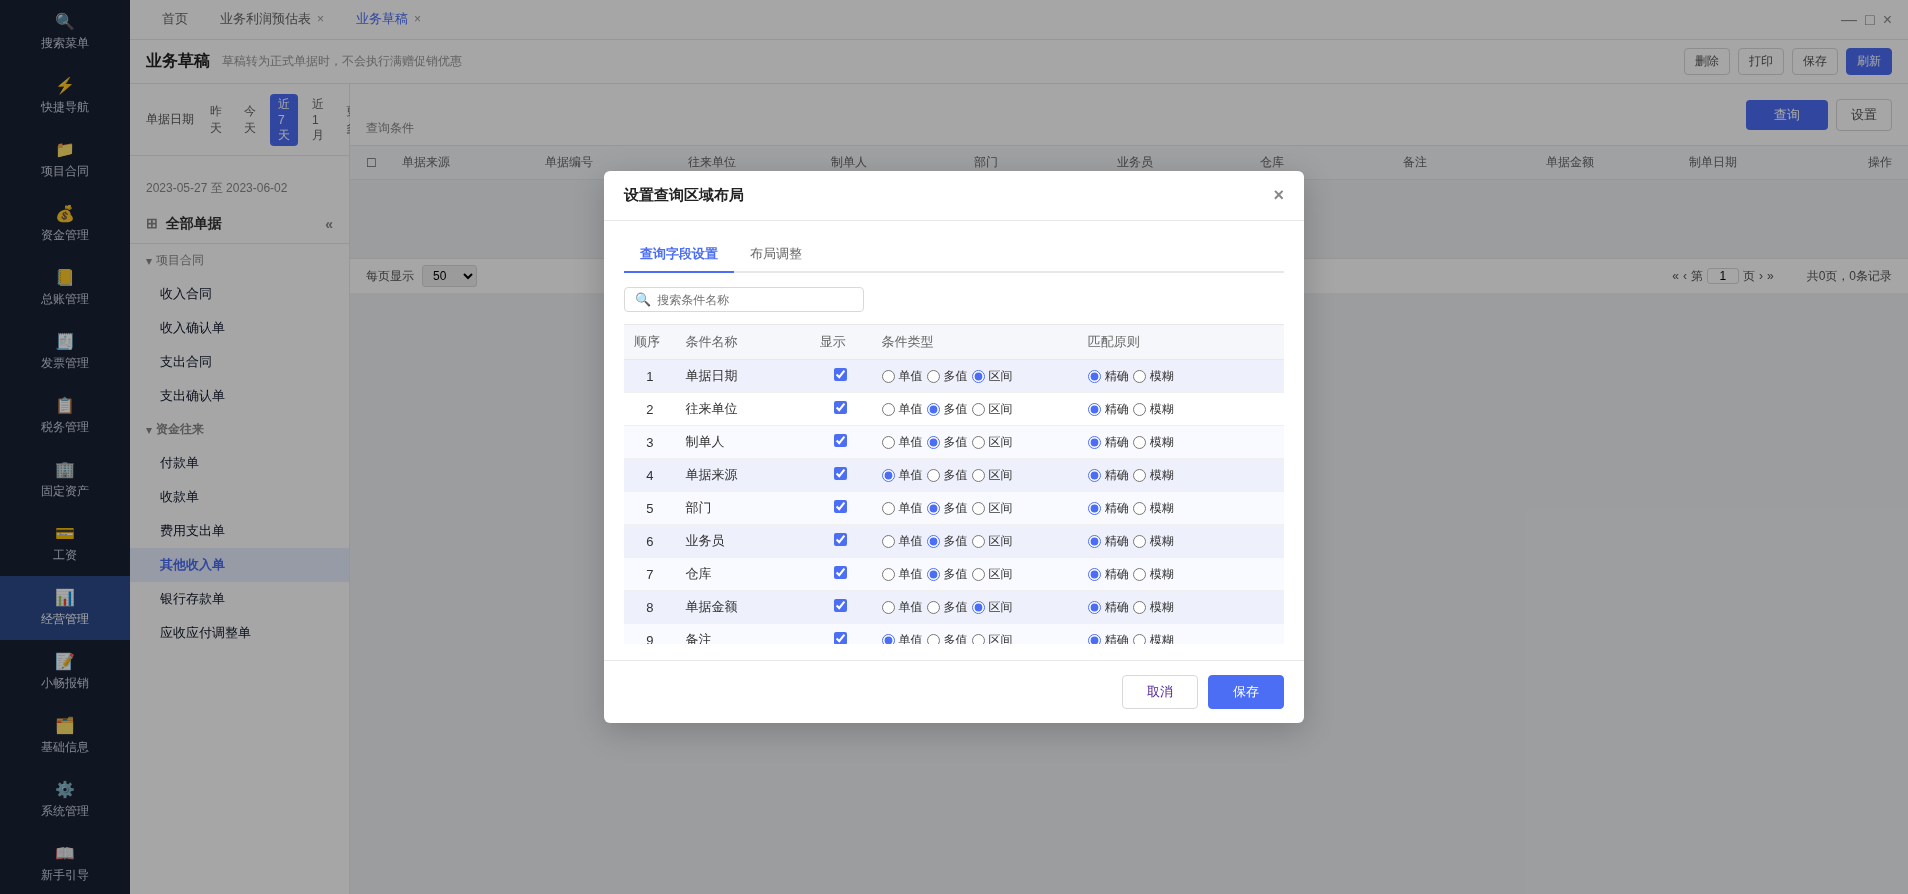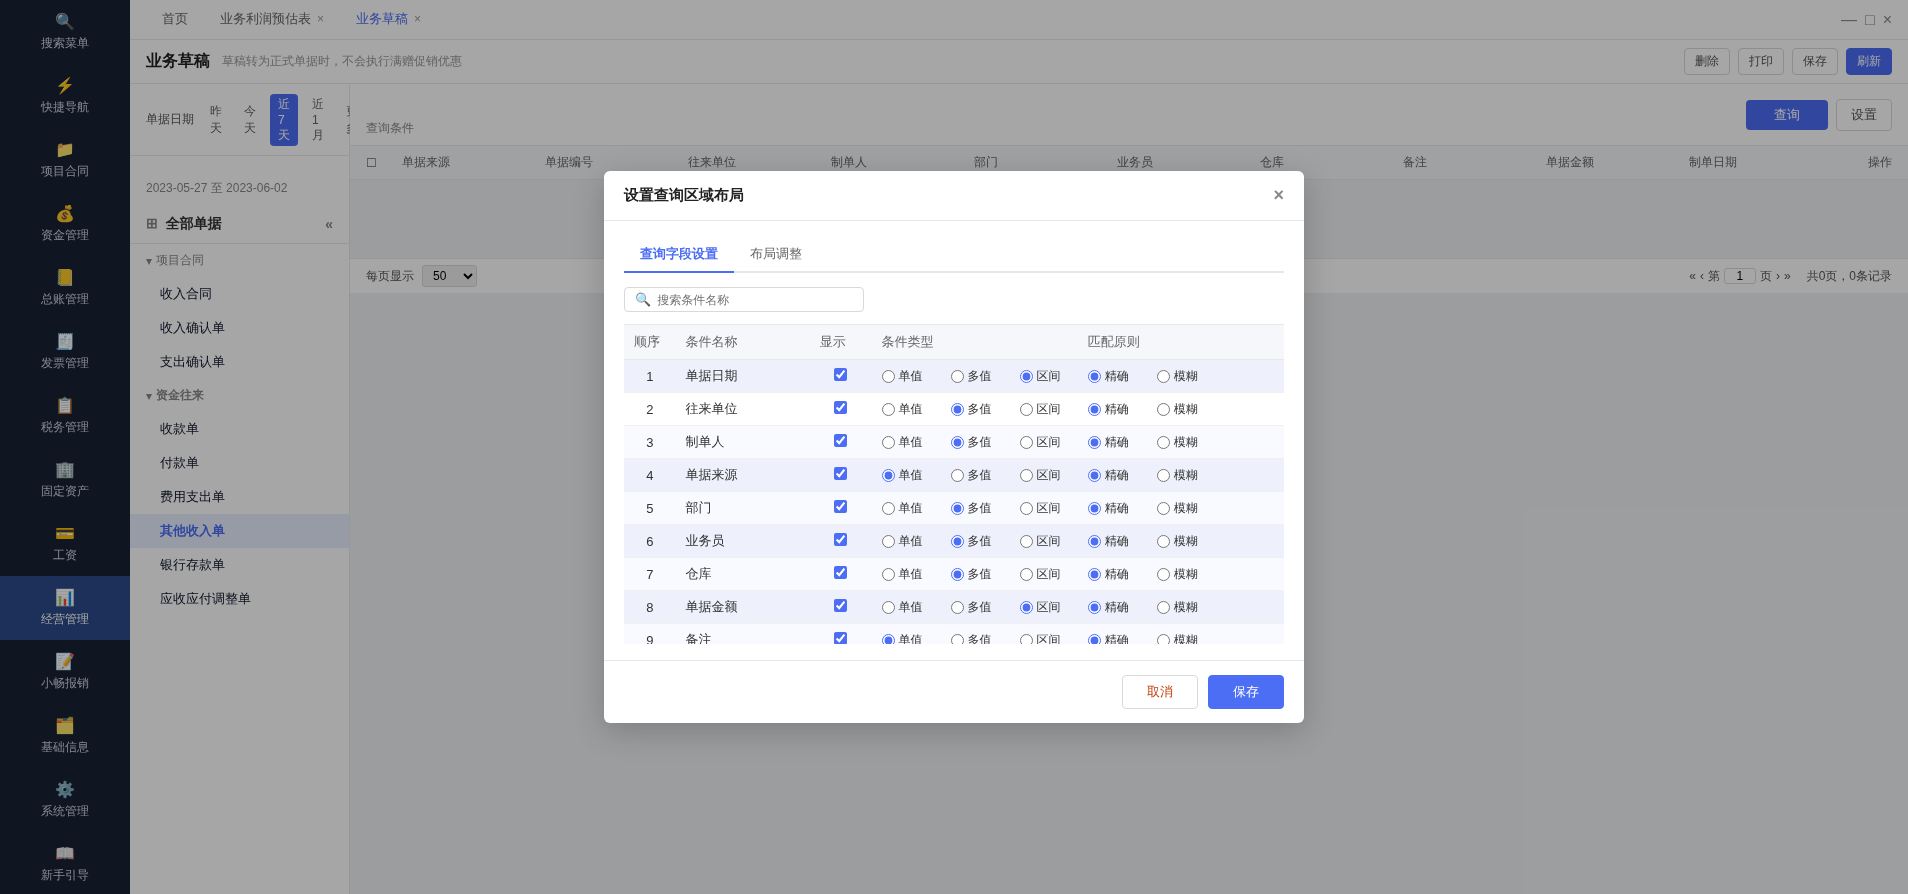--- a/index.html
+++ b/index.html
@@ -52,42 +52,42 @@
 
     
     .overlay { position: absolute; top: 0; left: 0; width: 100%; height: 100%; background: rgba(0,0,0,0.35); z-index: 100; display: flex; align-items: center; justify-content: center; }
 
     
     .modal { background: #fff; border-radius: 6px; width: 700px; box-shadow: 0 8px 32px rgba(0,0,0,0.2); overflow: hidden; }
     .modal-header { padding: 14px 20px; border-bottom: 1px solid #e8e8e8; display: flex; align-items: center; justify-content: space-between; font-size: 15px; font-weight: bold; color: #222; }
     .modal-close { cursor: pointer; color: #888; font-size: 18px; }
     .modal-body { padding: 16px 20px; max-height: 480px; }
     .modal-footer { padding: 14px 20px; border-top: 1px solid #e8e8e8; display: flex; justify-content: flex-end; gap: 10px; }
-    .modal-btn { padding: 7px 24px; border-radius: 4px; cursor: pointer; font-size: 13px; border: 1px solid #d9d9d9; background: #fff; color: #c2410c; }
+    .modal-btn { padding: 7px 24px; border-radius: 4px; cursor: pointer; font-size: 13px; border: 1px solid #d9d9d9; background: #fff; color: #4c1d95; }
     .modal-btn.primary { background: #4c6ef5; color: #fff; border-color: #4c6ef5; }
 
     
     .modal-tabs { display: flex; border-bottom: 2px solid #e8e8e8; margin-bottom: 14px; }
     .modal-tab { padding: 8px 16px; cursor: pointer; font-size: 13px; color: #666; border-bottom: 2px solid transparent; margin-bottom: -2px; }
     .modal-tab.active { color: #4c6ef5; border-bottom-color: #4c6ef5; font-weight: bold; }
 
     
     .search-bar { display: flex; align-items: center; border: 1px solid #d9d9d9; border-radius: 4px; padding: 4px 10px; margin-bottom: 12px; gap: 6px; width: 240px; }
     .search-bar input { border: none; outline: none; font-size: 12px; color: #555; width: 100%; background: transparent; }
 
     
     .settings-table { width: 100%; border-collapse: collapse; font-size: 13px; }
     .settings-table th { background: #f5f7fa; padding: 8px 10px; text-align: left; font-weight: normal; color: #666; border-bottom: 1px solid #e8e8e8; border-top: 1px solid #e8e8e8; }
     .settings-table td { padding: 7px 10px; border-bottom: 1px solid #f0f0f0; vertical-align: middle; }
     .settings-table tr:nth-child(odd) { background: #f9faff; }
     .settings-table tr:nth-child(even) { background: #fff; }
     .settings-table tr.highlighted { background: #eef0fb !important; }
 
     
-    .radio-group { display: flex; align-items: center; gap: 28px; }
+    .radio-group { display: flex; align-items: center; gap: 4px; }
     .radio-item { display: flex; align-items: center; gap: 4px; cursor: pointer; font-size: 12px; white-space: nowrap; }
     .radio-item input[type="radio"] { accent-color: #4c6ef5; cursor: pointer; }
 
     
     .table-scroll { max-height: 320px; overflow-y: auto; }
     .table-scroll::-webkit-scrollbar { width: 6px; }
     .table-scroll::-webkit-scrollbar-thumb { background: #ccc; border-radius: 3px; }
 
     
     .left-panel { width: 220px; background: #fff; border-right: 1px solid #e8e8e8; flex-shrink: 0; }
@@ -222,28 +222,29 @@
           <span style="cursor:pointer;color:#888;">«</span>
         </div>
 
         <div class="sub-nav">
           <div class="sub-nav-group">
             <span>▾</span>
             <span style="margin-left:4px;">项目合同</span>
           </div>
           <div class="sub-nav-item">收入合同</div>
           <div class="sub-nav-item">收入确认单</div>
+          <div class="sub-nav-item">支出合同</div>
           <div class="sub-nav-item">支出确认单</div>
 
           <div class="sub-nav-group">
             <span>▾</span>
             <span style="margin-left:4px;font-weight:bold;">资金往来</span>
           </div>
+          <div class="sub-nav-item">付款单</div>
           <div class="sub-nav-item">收款单</div>
-          <div class="sub-nav-item">付款单</div>
           <div class="sub-nav-item">费用支出单</div>
           <div class="sub-nav-item active">其他收入单</div>
           <div class="sub-nav-item">银行存款单</div>
           <div class="sub-nav-item">应收应付调整单</div>
         </div>
       </div>
 
       <div style="flex:1;display:flex;flex-direction:column;overflow:hidden;">
 
         <div style="background:#fff;padding:8px 16px;border-bottom:1px solid #e8e8e8;display:flex;align-items:center;gap:8px;">
@@ -278,21 +279,21 @@
             <option>200</option>
           </select>
           <div class="footer-right">
             <span style="cursor:pointer;">«</span>
             <span style="cursor:pointer;">‹</span>
             <span>第</span>
             <input type="text" value="1" style="width: 32px; border: 1px solid rgb(217, 217, 217); text-align: center; border-radius: 3px; font-size: 12px;">
             <span>页</span>
             <span style="cursor:pointer;">›</span>
             <span style="cursor:pointer;">»</span>
-            <span style="margin-left:12px;">共0页，0条记录</span>
+            <span style="margin-left:29px;">共0页，0条记录</span>
           </div>
         </div>
       </div>
     </div>
   </div>
 
   <div class="overlay">
     <div class="modal">
 
       <div class="modal-header">

